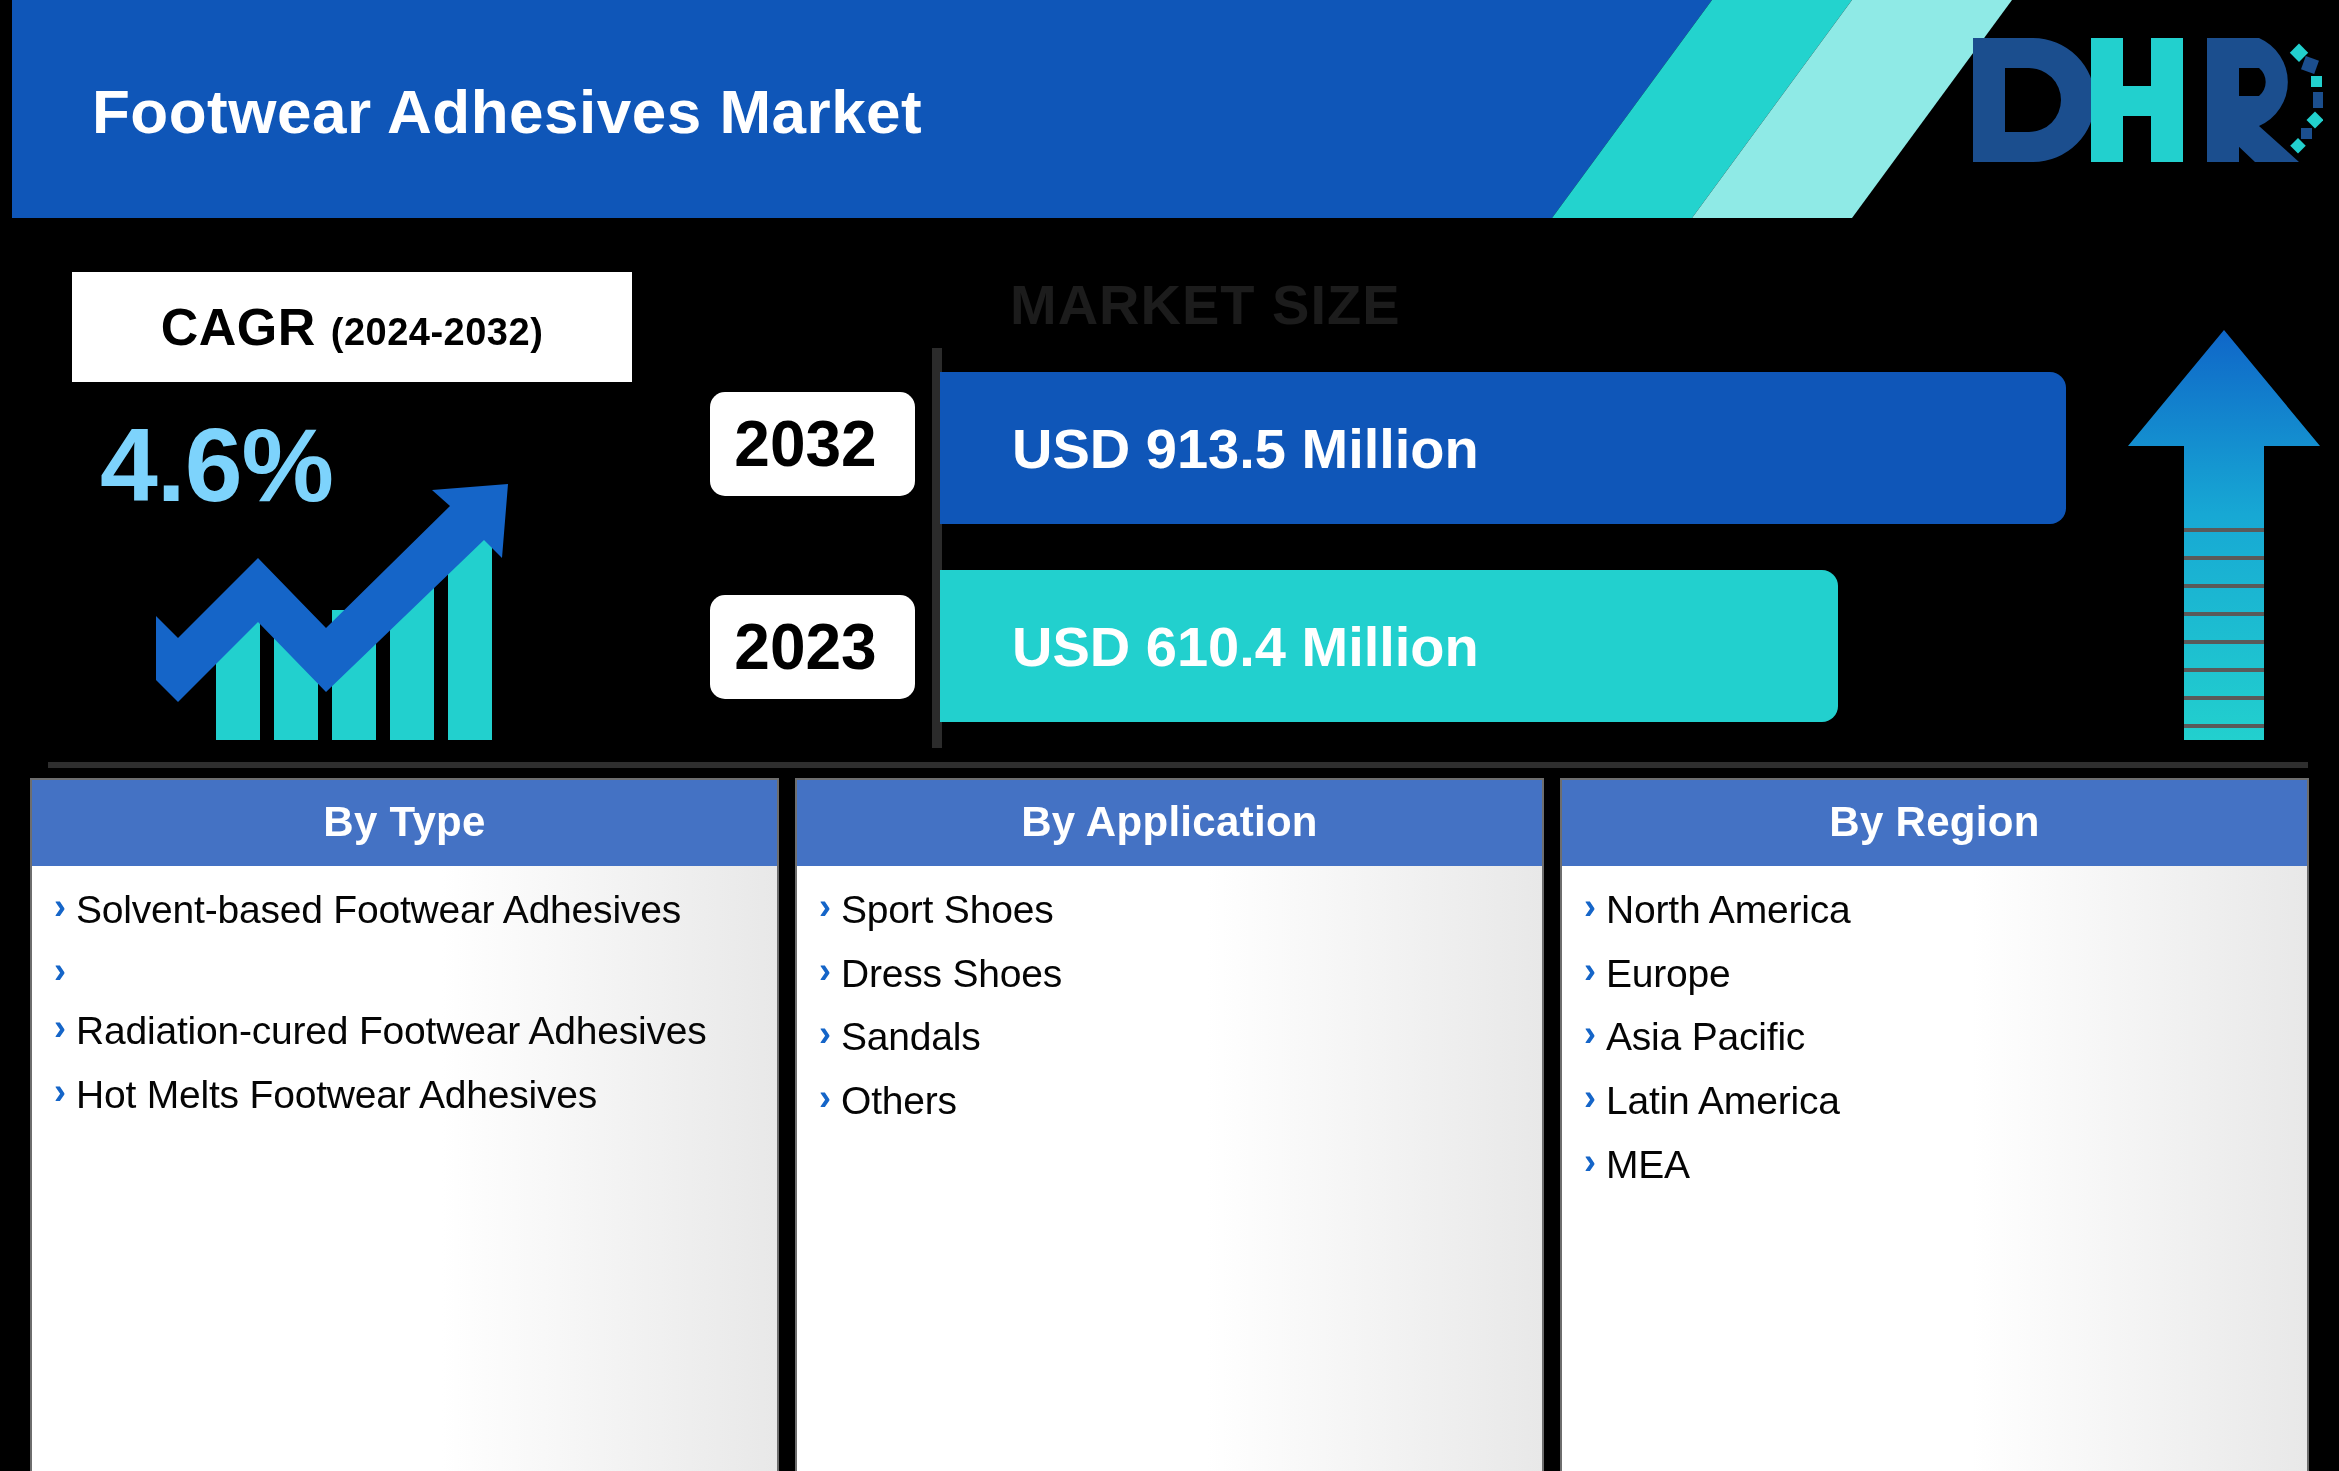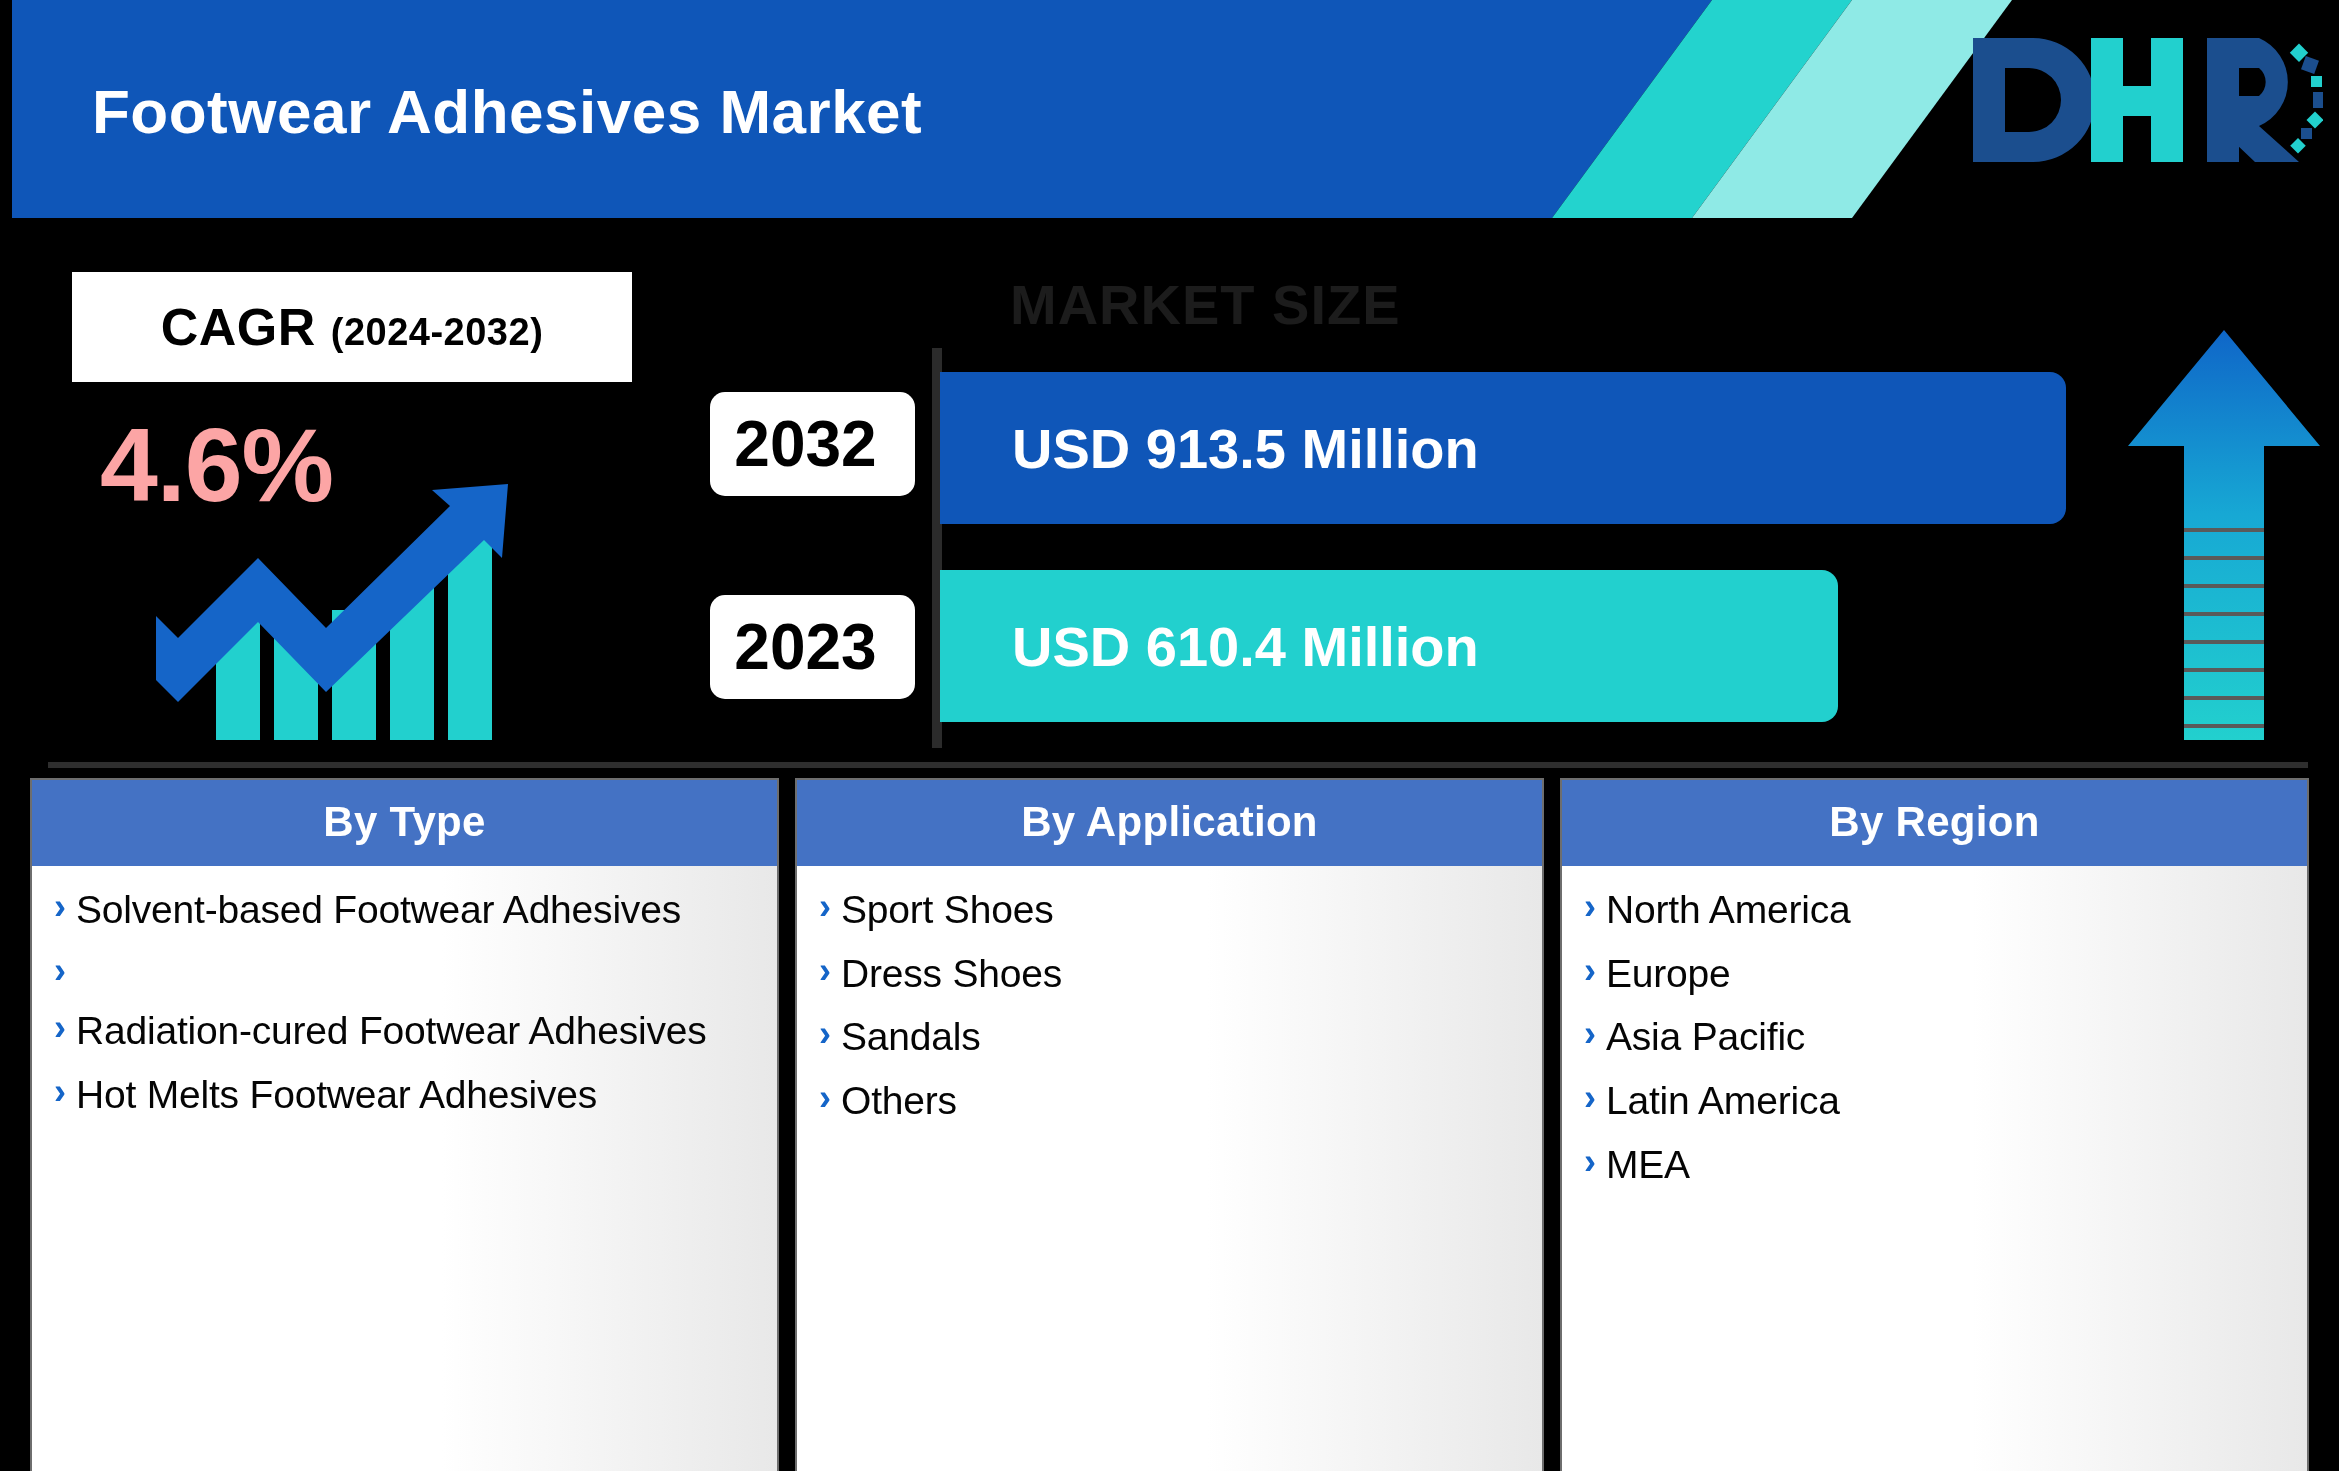--- a/index.html
+++ b/index.html
@@ -89,21 +89,21 @@
     white-space: nowrap;
   }
   .cagr-label .years {
     font-size: 38px;
     font-weight: bold;
   }
   .cagr-value {
     position: absolute;
     left: 100px;
     top: 406px;
-    color: #fca5a5;
+    color: #7dd3fc;
     font-size: 104px;
     font-weight: bold;
     letter-spacing: -1px;
   }
   .cagr-graphic {
     position: absolute;
     left: 150px;
     top: 480px;
     width: 420px;
     height: 260px;

